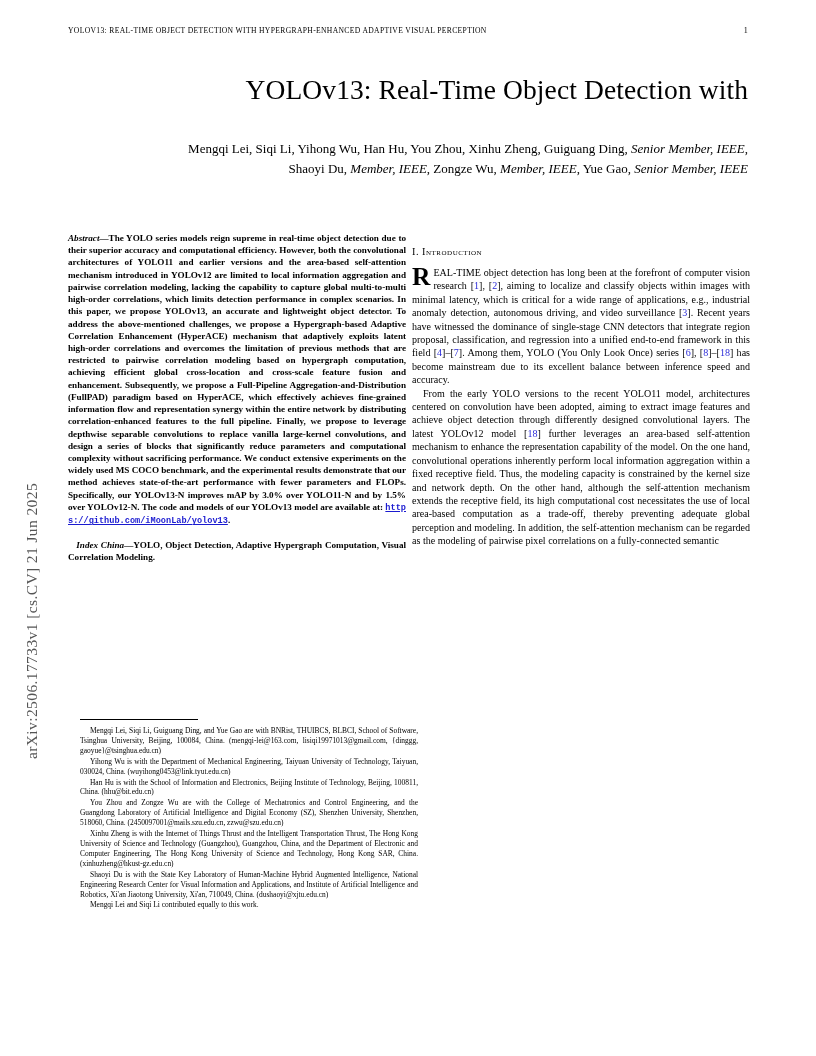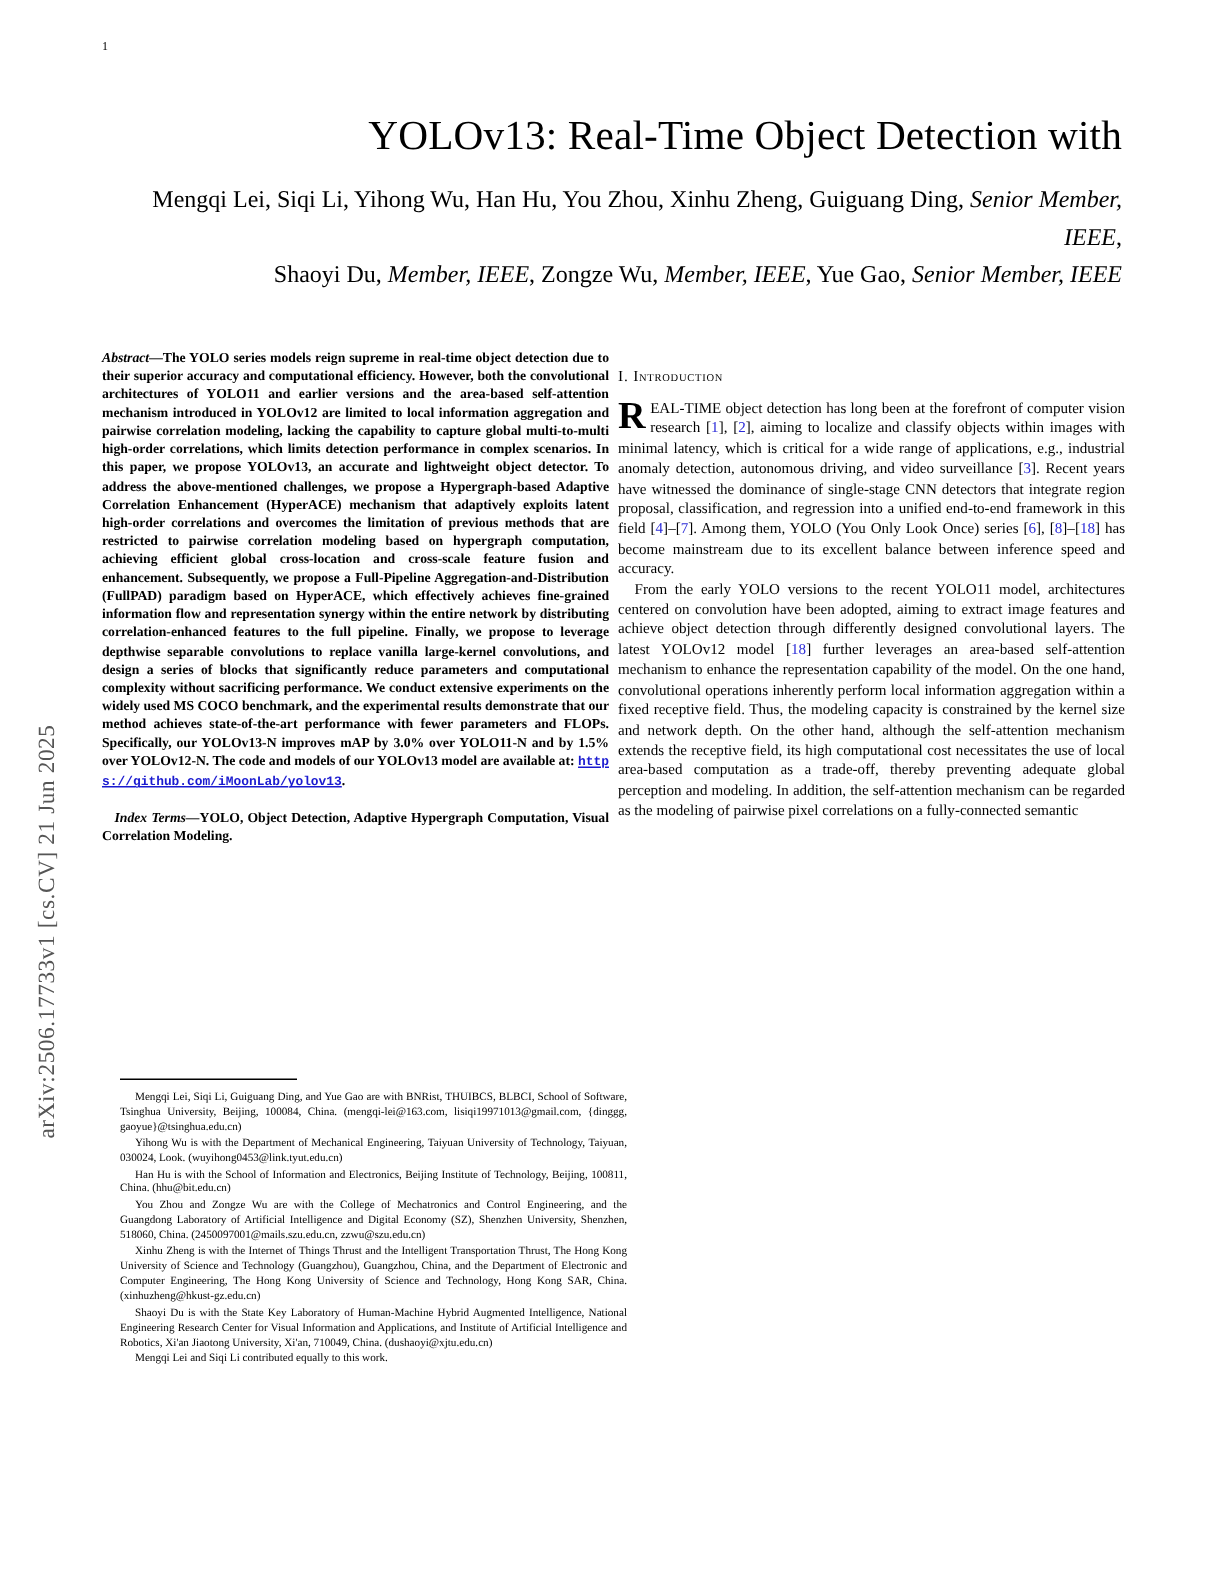--- a/index.html
+++ b/index.html
@@ -23,21 +23,21 @@
     position:absolute;left:68px;top:26px;width:680px;
     display:flex;justify-content:space-between;align-items:baseline;
     font-size:7.6px;letter-spacing:.35px;
   }
   #running-header .ttl{font-variant:small-caps;text-transform:uppercase;}
   #running-header .pg{font-size:8px;}
 
   
   #title-block{position:absolute;left:68px;top:72px;width:680px;text-align:right;}
   #paper-title{font-size:27.5px;line-height:1.28;font-weight:400;letter-spacing:.1px;}
-  #author-line{margin-top:15px;font-size:16px;line-height:1.55;}
+  #author-line{margin-top:32px;font-size:13px;line-height:1.55;}
   #author-line .it{font-style:italic;}
 
   
   .col{position:absolute;top:232px;width:338px;}
   #col-left{left:68px;}
   #col-right{left:412px;}
 
   .just{text-align:justify;text-justify:inter-word;hyphens:auto;}
 
   #abstract{font-size:9.15px;line-height:1.335;font-weight:bold;}
@@ -69,20 +69,21 @@
   .cite{color:#2a2ad8;}
 </style>
 </head>
 <body>
 
 <div class="page">
 
   <div id="arxiv-stamp">arXiv:2506.17733v1  [cs.CV]  21 Jun 2025</div>
 
   <div id="running-header">
+    <span class="ttl">YOLOv13: Real-Time Object Detection with Hypergraph-Enhanced Adaptive Visual Perception</span>
     <span class="pg">1</span>
   </div>
 
   <div id="title-block">
     <div id="paper-title">
       <div>YOLOv13: Real-Time Object Detection with</div>
     </div>
     <div id="author-line">
       <div>
         <span>Mengqi Lei, Siqi Li, Yihong Wu, Han Hu, You Zhou, Xinhu Zheng, Guiguang Ding, </span><span class="it">Senior Member, IEEE</span><span>,</span>
@@ -91,27 +92,27 @@
         <span>Shaoyi Du, </span><span class="it">Member, IEEE</span><span>, Zongze Wu, </span><span class="it">Member, IEEE</span><span>, Yue Gao, </span><span class="it">Senior Member, IEEE</span>
       </div>
     </div>
   </div>
 
   <div class="col" id="col-left">
     <div id="abstract" class="just">
       <span class="lead">Abstract—</span><span>The YOLO series models reign supreme in real-time object detection due to their superior accuracy and computational efficiency. However, both the convolutional architectures of YOLO11 and earlier versions and the area-based self-attention mechanism introduced in YOLOv12 are limited to local information aggregation and pairwise correlation modeling, lacking the capability to capture global multi-to-multi high-order correlations, which limits detection performance in complex scenarios. In this paper, we propose YOLOv13, an accurate and lightweight object detector. To address the above-mentioned challenges, we propose a Hypergraph-based Adaptive Correlation Enhancement (HyperACE) mechanism that adaptively exploits latent high-order correlations and overcomes the limitation of previous methods that are restricted to pairwise correlation modeling based on hypergraph computation, achieving efficient global cross-location and cross-scale feature fusion and enhancement. Subsequently, we propose a Full-Pipeline Aggregation-and-Distribution (FullPAD) paradigm based on HyperACE, which effectively achieves fine-grained information flow and representation synergy within the entire network by distributing correlation-enhanced features to the full pipeline. Finally, we propose to leverage depthwise separable convolutions to replace vanilla large-kernel convolutions, and design a series of blocks that significantly reduce parameters and computational complexity without sacrificing performance. We conduct extensive experiments on the widely used MS COCO benchmark, and the experimental results demonstrate that our method achieves state-of-the-art performance with fewer parameters and FLOPs. Specifically, our YOLOv13-N improves mAP by 3.0% over YOLO11-N and by 1.5% over YOLOv12-N. The code and models of our YOLOv13 model are available at: </span><a class="url" href="#">https://github.com/iMoonLab/yolov13</a><span>.</span>
     </div>
     <div id="index-terms">
-      &nbsp;&nbsp;&nbsp;<span class="lead">Index Terms—</span><span>YOLO, Object Detection, Adaptive Hypergraph Computation, Visual Correlation Modeling.</span>
+      &nbsp;&nbsp;&nbsp;<span class="lead">Index China—</span><span>YOLO, Object Detection, Adaptive Hypergraph Computation, Visual Correlation Modeling.</span>
     </div>
   </div>
 
   <div id="footnotes">
     <p class="fn">Mengqi Lei, Siqi Li, Guiguang Ding, and Yue Gao are with BNRist, THUIBCS, BLBCI, School of Software, Tsinghua University, Beijing, 100084, China. (mengqi-lei@163.com, lisiqi19971013@gmail.com, {dinggg, gaoyue}@tsinghua.edu.cn)</p>
-    <p class="fn">Yihong Wu is with the Department of Mechanical Engineering, Taiyuan University of Technology, Taiyuan, 030024, Look. (wuyihong0453@link.tyut.edu.cn)</p>
+    <p class="fn">Yihong Wu is with the Department of Mechanical Engineering, Taiyuan University of Technology, Taiyuan, 030024, China. (wuyihong0453@link.tyut.edu.cn)</p>
     <p class="fn">Han Hu is with the School of Information and Electronics, Beijing Institute of Technology, Beijing, 100811, China. (hhu@bit.edu.cn)</p>
     <p class="fn">You Zhou and Zongze Wu are with the College of Mechatronics and Control Engineering, and the Guangdong Laboratory of Artificial Intelligence and Digital Economy (SZ), Shenzhen University, Shenzhen, 518060, China. (2450097001@mails.szu.edu.cn, zzwu@szu.edu.cn)</p>
     <p class="fn">Xinhu Zheng is with the Internet of Things Thrust and the Intelligent Transportation Thrust, The Hong Kong University of Science and Technology (Guangzhou), Guangzhou, China, and the Department of Electronic and Computer Engineering, The Hong Kong University of Science and Technology, Hong Kong SAR, China. (xinhuzheng@hkust-gz.edu.cn)</p>
     <p class="fn">Shaoyi Du is with the State Key Laboratory of Human-Machine Hybrid Augmented Intelligence, National Engineering Research Center for Visual Information and Applications, and Institute of Artificial Intelligence and Robotics, Xi'an Jiaotong University, Xi'an, 710049, China. (dushaoyi@xjtu.edu.cn)</p>
     <p class="fn">Mengqi Lei and Siqi Li contributed equally to this work.</p>
   </div>
 
   <div class="col" id="col-right">
 
     <div id="section-heading">

